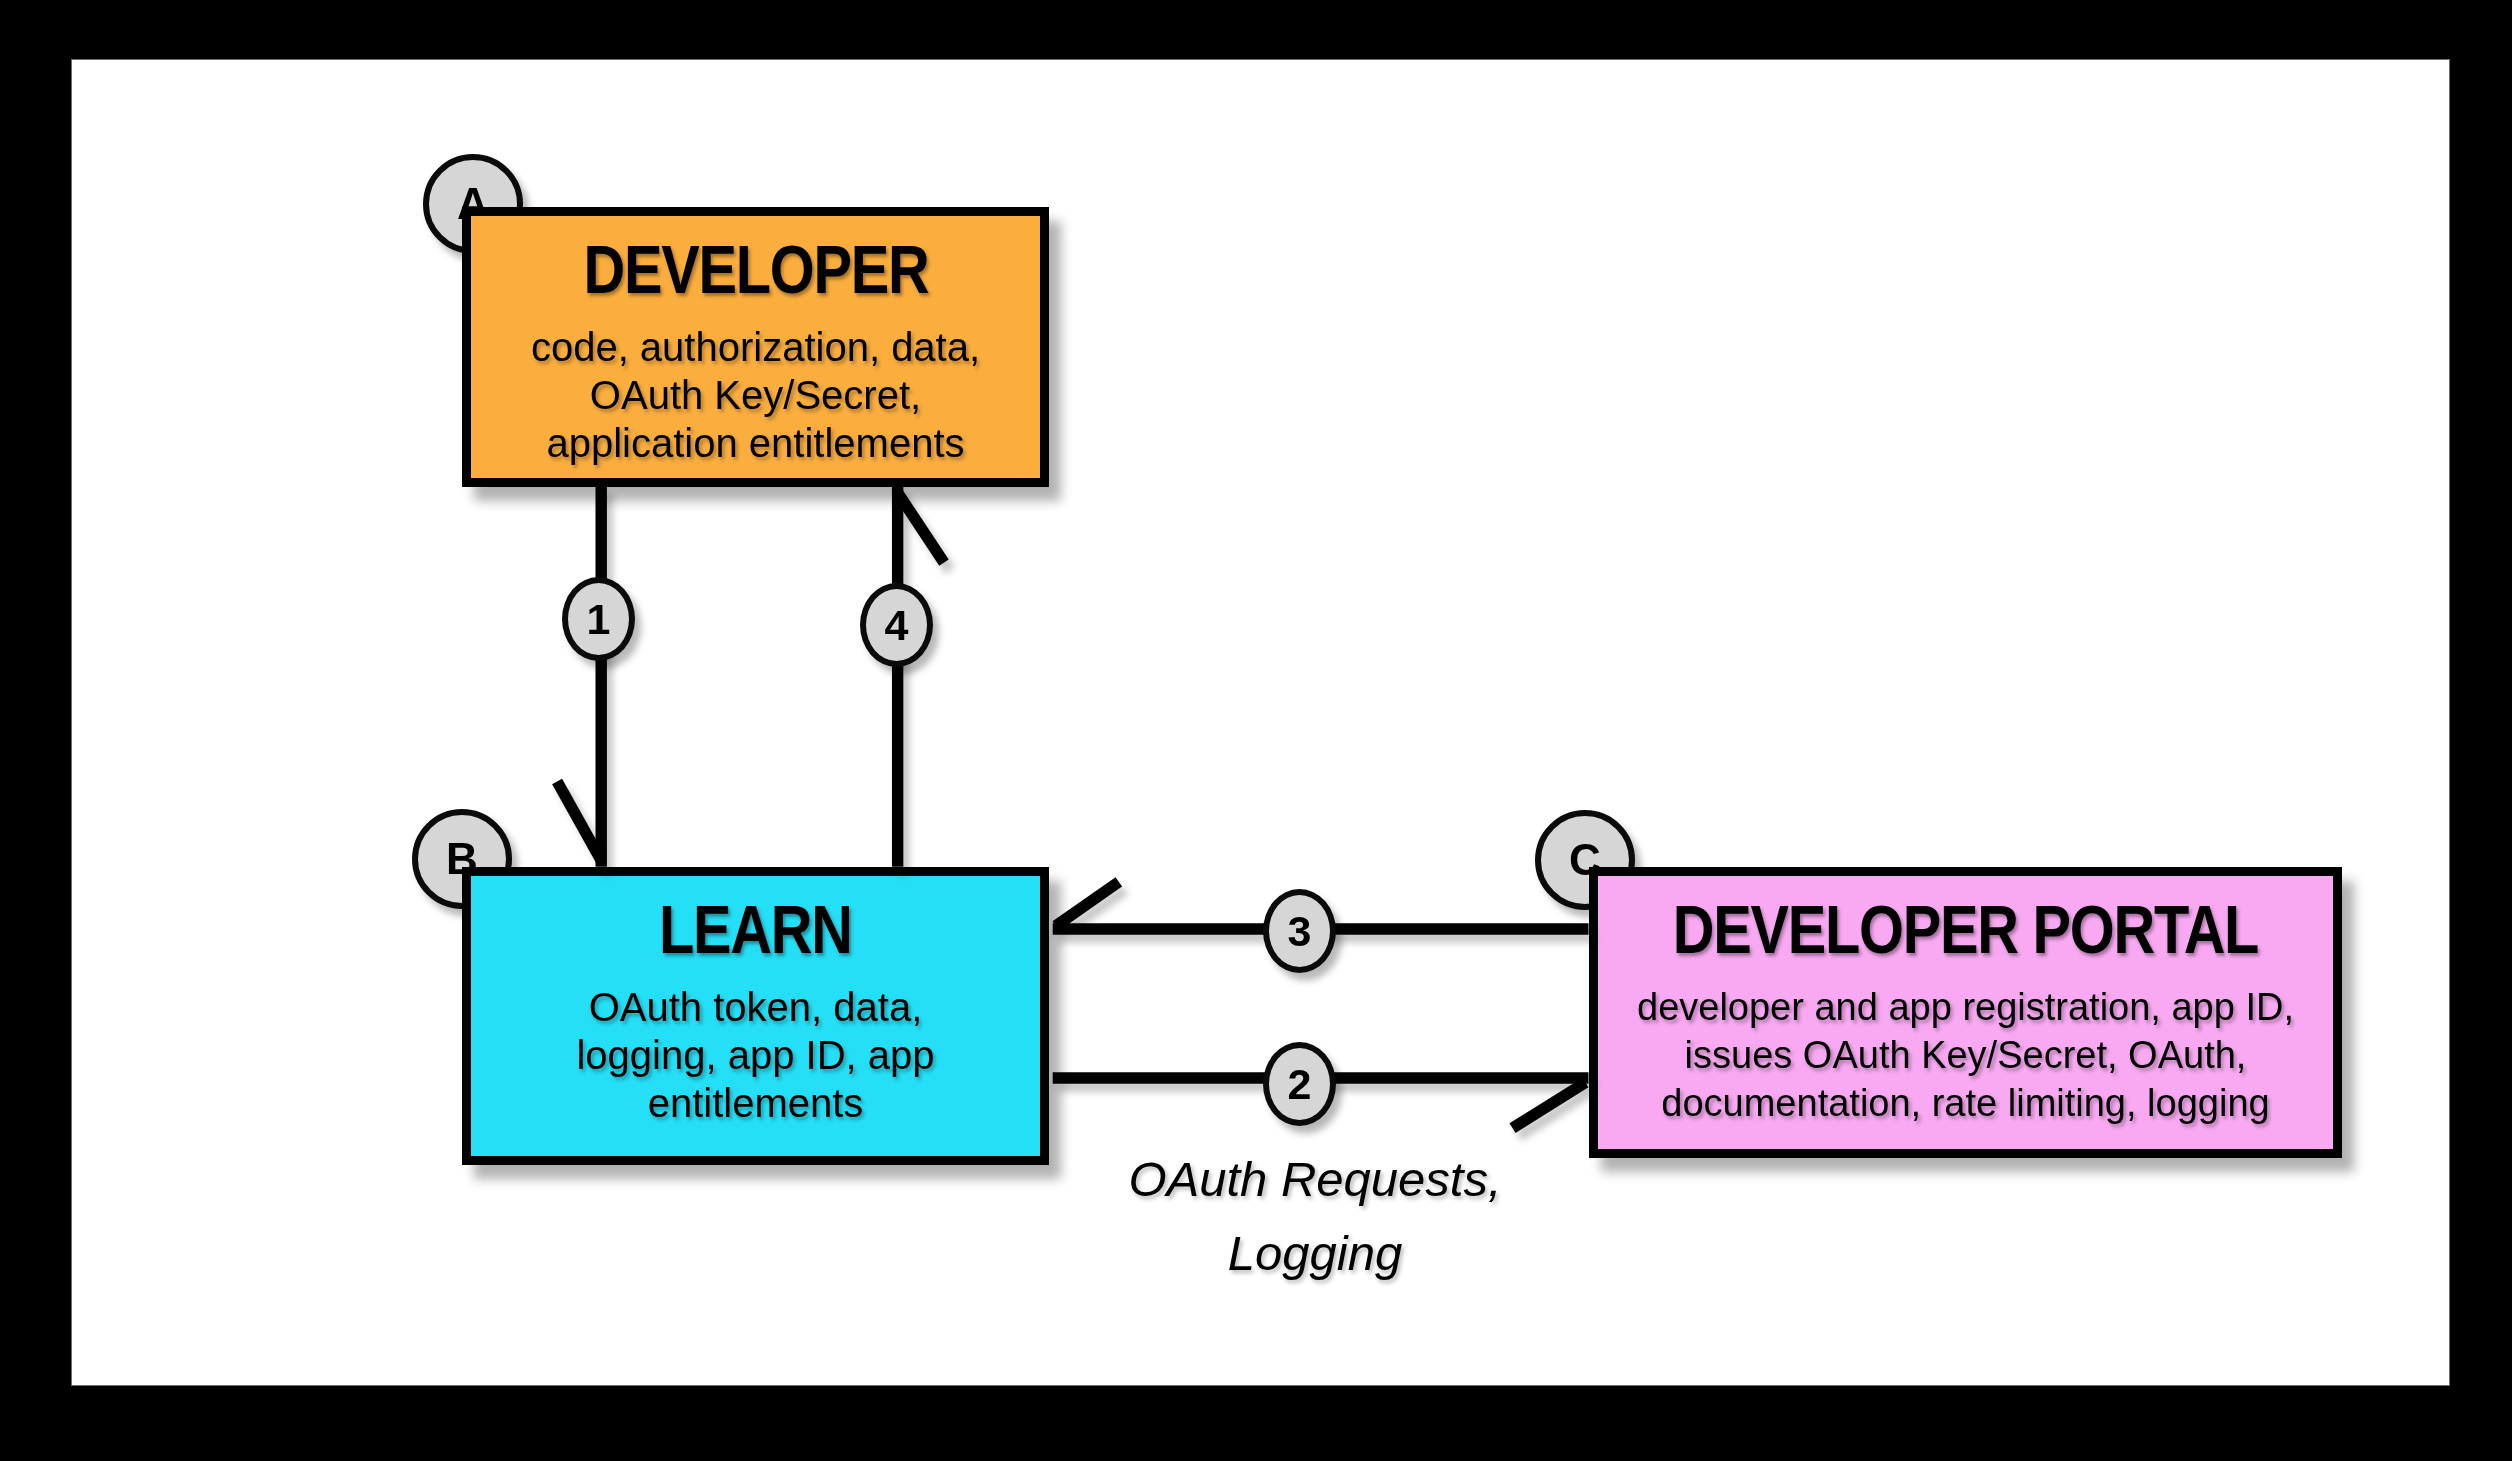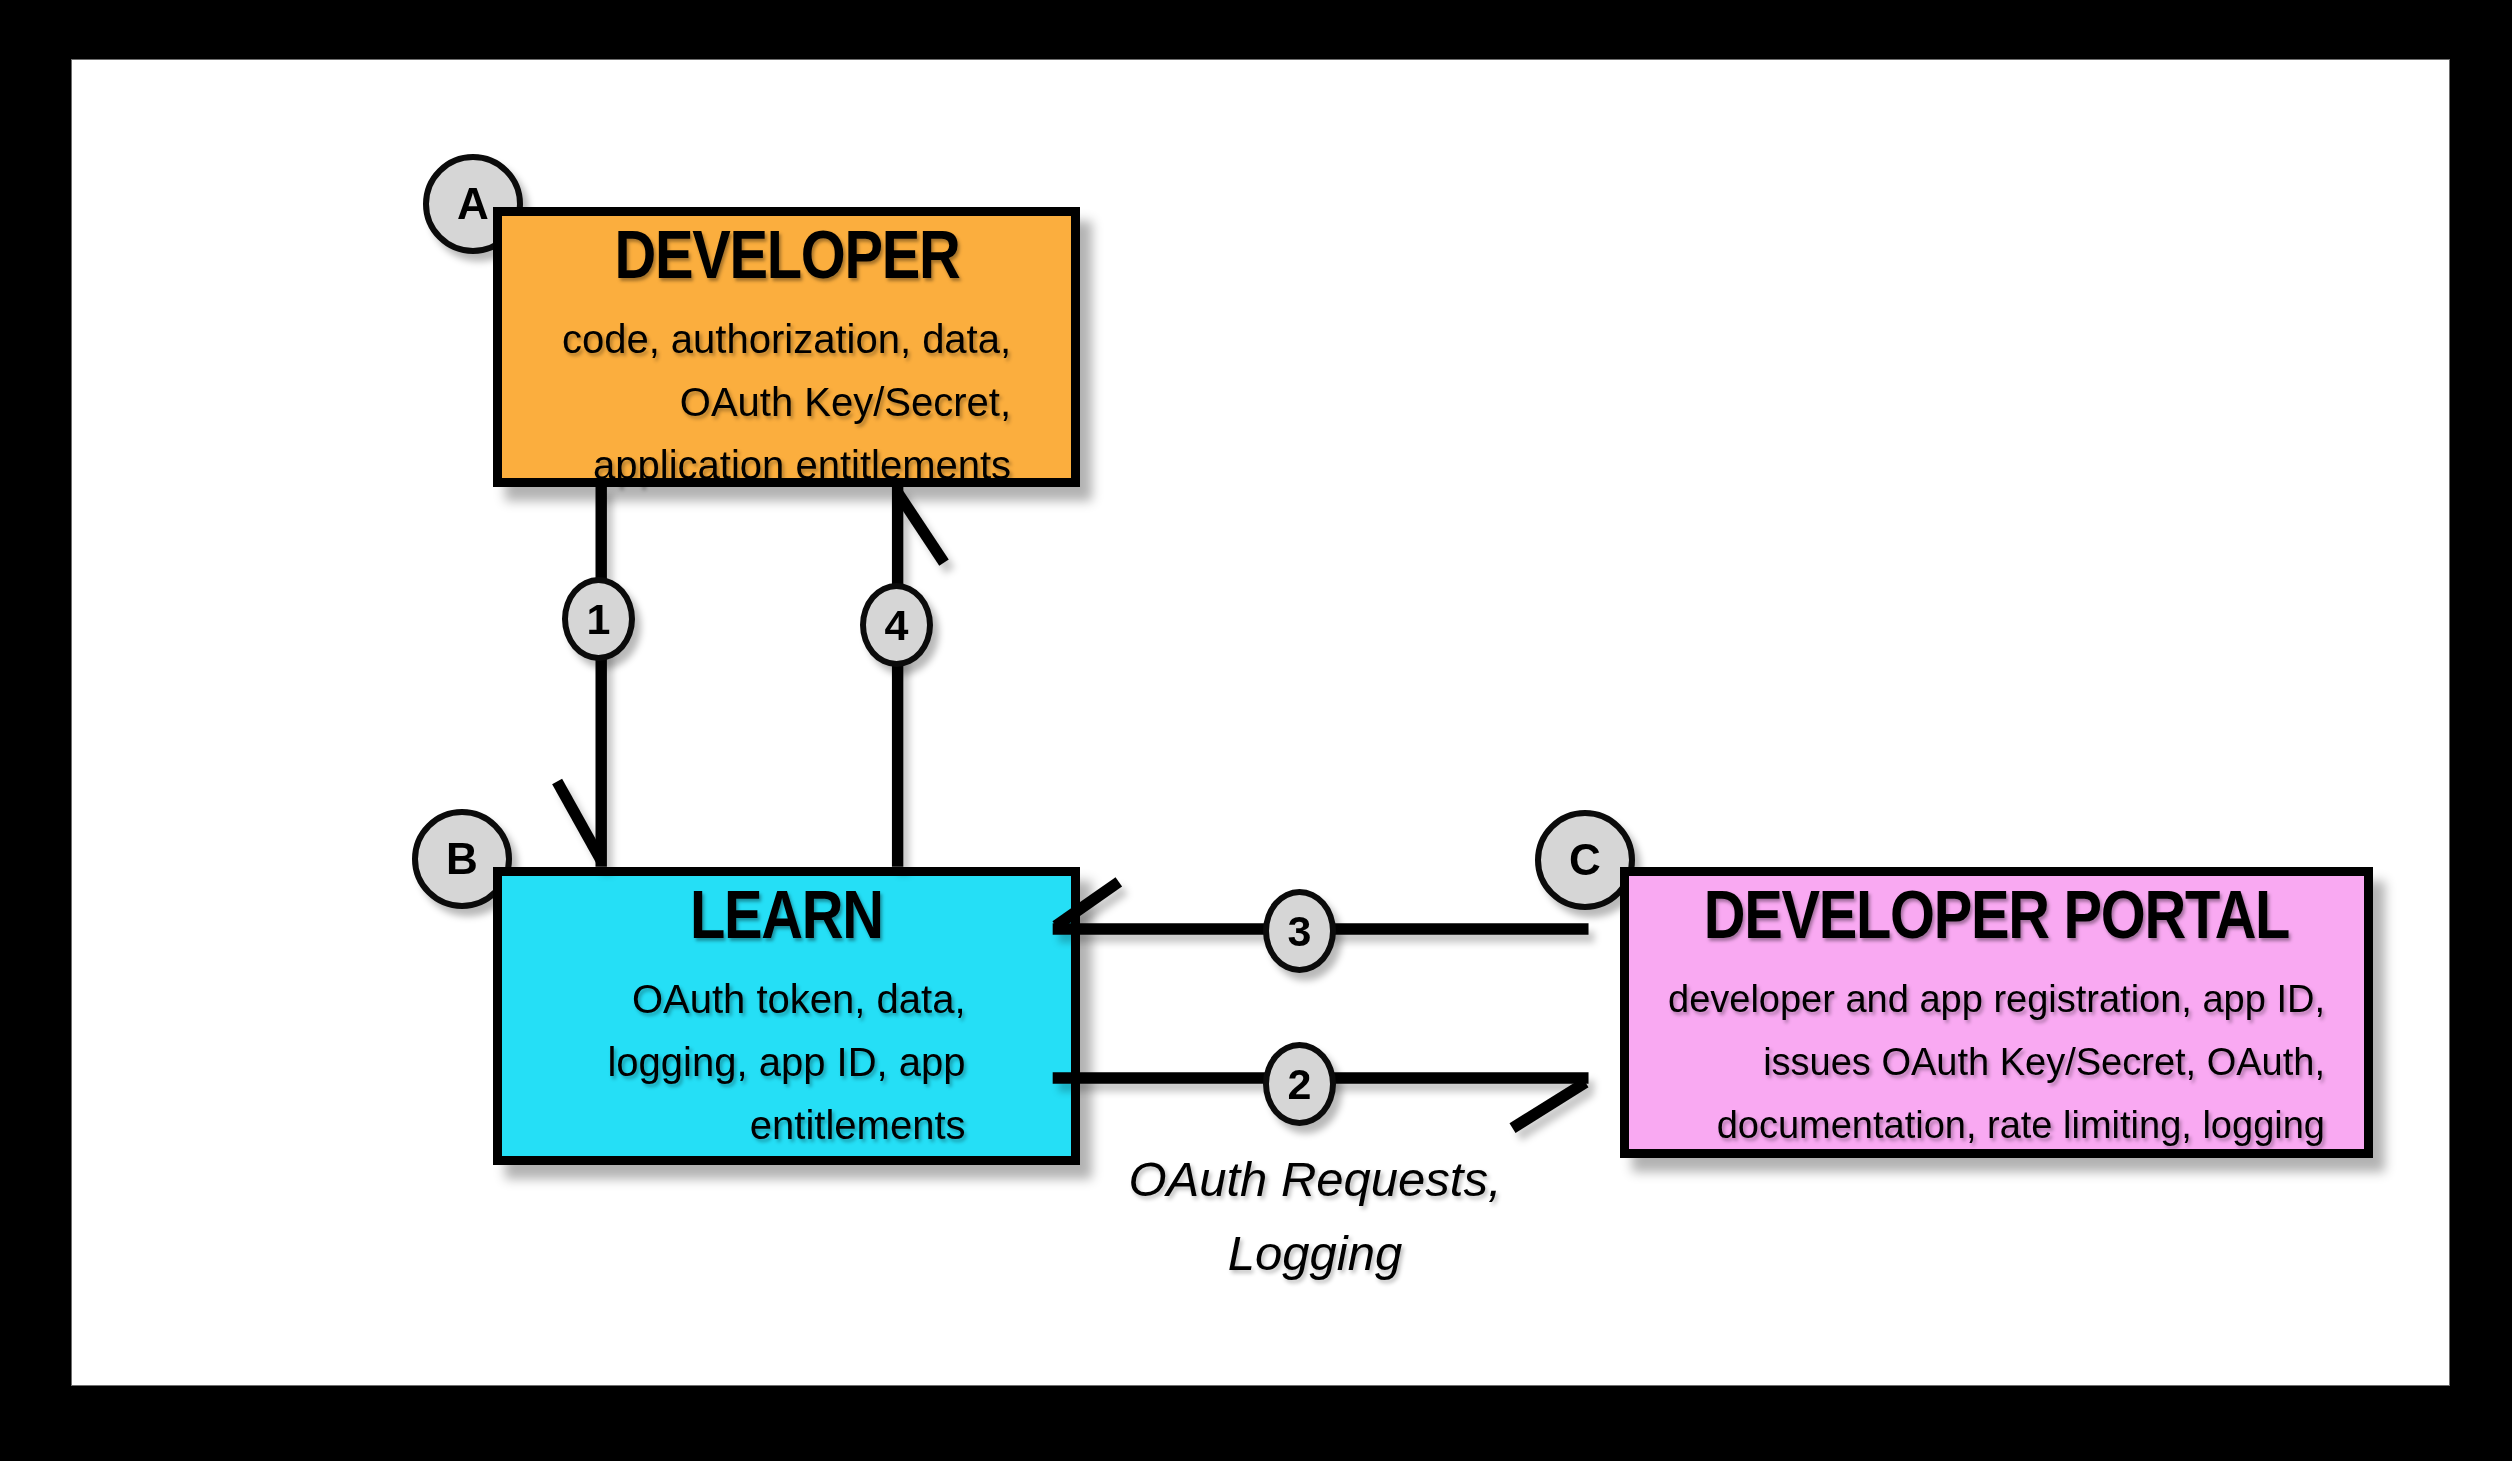--- a/index.html
+++ b/index.html
@@ -21,40 +21,39 @@
     background: #fff;
     border: 1.5px solid #6e6e6e;
   }
   .box {
     position: absolute;
     border: 9px solid #000;
     box-shadow: 12px 13.7px 10.6px rgba(0,0,0,0.30);
     display: flex;
     flex-direction: column;
     align-items: center;
-    padding-top: 2px;
+    padding-top: 17px;
     z-index: 2;
     color: #000;
-    margin-left: 31px;
   }
   .box-title {
     display: inline-block;
     font-weight: 700;
     font-size: 68px;
     line-height: 73px;
     white-space: nowrap;
     transform: scaleX(0.85);
     letter-spacing: -1.5px;
     text-shadow: 2.3px 3px 3.8px rgba(0,0,0,0.35);
   }
   .box-body {
     margin-top: 16.7px;
     font-size: 40px;
-    line-height: 63px;
-    text-align: right;
+    line-height: 48px;
+    text-align: center;
     white-space: pre-line;
     text-shadow: 2.3px 3px 3.8px rgba(0,0,0,0.30);
   }
   [data-name="portal-box"] .box-body { font-size: 38px; }
   .badge {
     position: absolute;
     border: 6px solid #0b0b0b;
     border-radius: 50%;
     display: flex;
     align-items: center;

